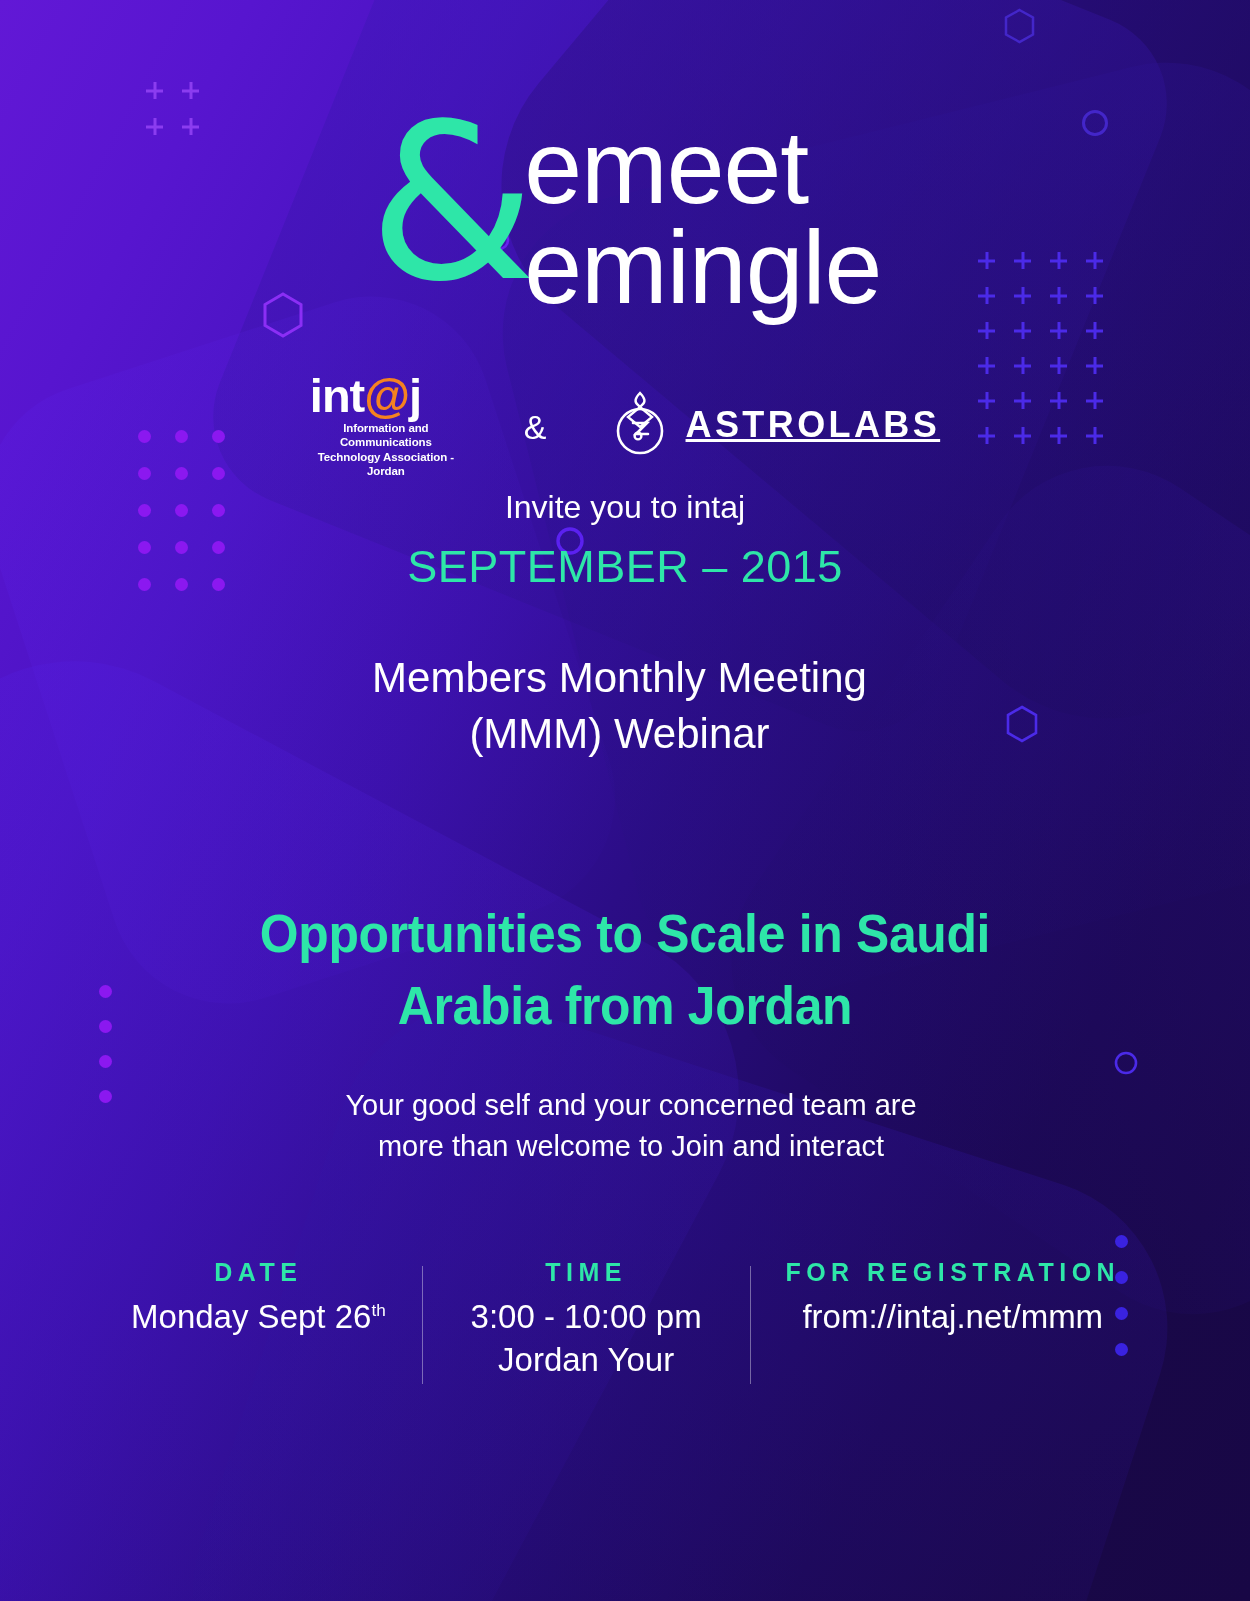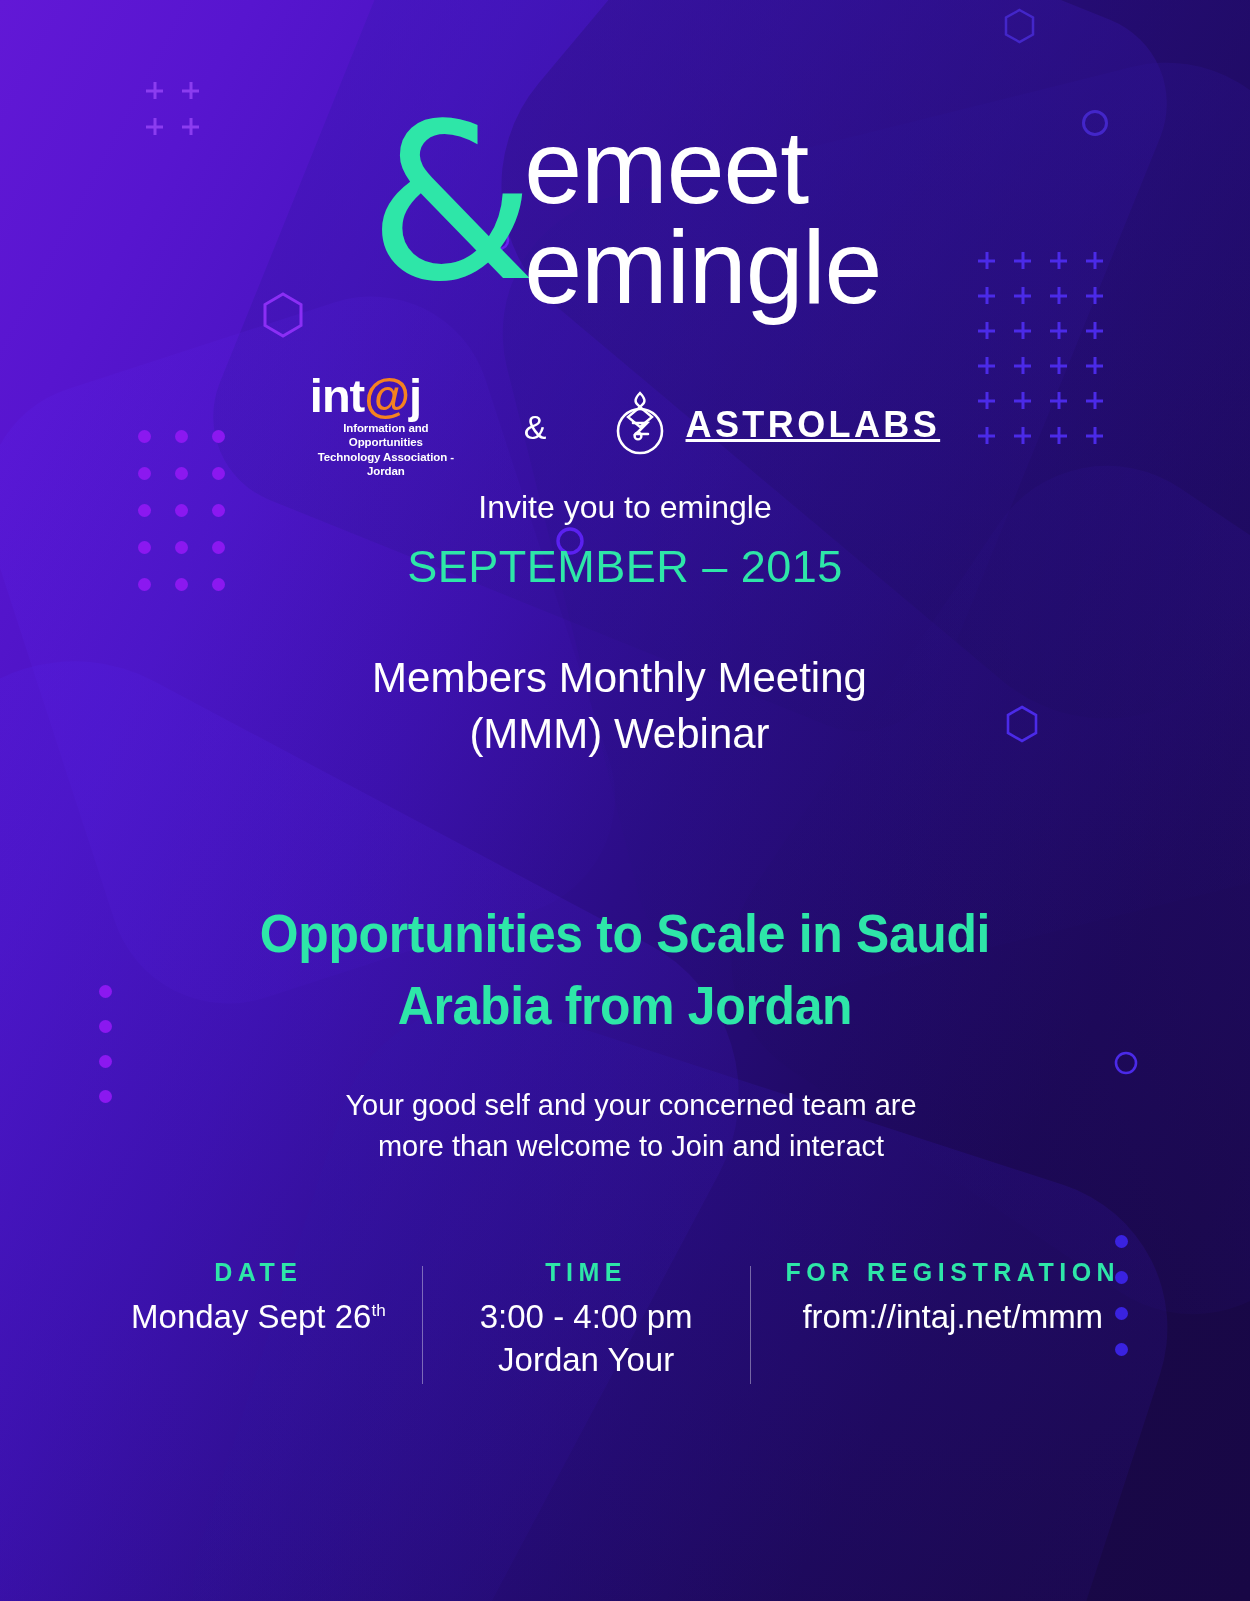--- a/index.html
+++ b/index.html
@@ -408,42 +408,42 @@
     </div>
 
     <div class="partners">
       <div class="intaj">
         <div class="intaj-word">
           <span>int</span>
           <span class="at-glyph">@</span>
           <span>j</span>
         </div>
         <div class="intaj-tag">
-          <div>Information and Opportunities</div>
+          <div>Information and Communications</div>
           <div>Technology Association - Jordan</div>
         </div>
       </div>
 
       <span class="amp-small">&amp;</span>
 
       <div class="astro">
         <span>
           <svg width="62" height="68" viewBox="0 0 62 68">
             <circle cx="31" cy="42" r="22" fill="none" stroke="#ffffff" stroke-width="2.6"></circle>
             <path d="M31 4 c5 5 6 9 2 12 l-2 2 -2-2 c-4-3 -3-7 2-12 z" fill="none" stroke="#ffffff" stroke-width="2.4"></path>
             <path d="M31 18 l12 10 -12 10 -12-10 z" fill="none" stroke="#ffffff" stroke-width="2.4"></path>
             <path d="M24 34 h14 l-11 11 h12" fill="none" stroke="#ffffff" stroke-width="2.6" stroke-linecap="round"></path>
             <circle cx="29" cy="47" r="3.4" fill="none" stroke="#ffffff" stroke-width="2.4"></circle>
           </svg>
         </span>
         <span class="astro-name">ASTROLABS</span>
       </div>
     </div>
 
-    <div class="invite">Invite you to emingle</div>
+    <div class="invite">Invite you to intaj</div>
     <div class="month">SEPTEMBER – 2015</div>
 
     <div class="mmm">
       <div>Members Monthly Meeting</div>
       <div>(MMM) Webinar</div>
     </div>
 
 
     <div class="headline">
       <div>Opportunities to Scale in Saudi</div>
@@ -461,21 +461,21 @@
         <div class="detail-value">
           <span>Monday Sept 26</span><sup>th</sup>
         </div>
       </div>
 
       <div class="divider"></div>
 
       <div class="detail-col">
         <div class="detail-label">TIME</div>
         <div class="detail-value">
-          <div>3:00 - 4:00 pm</div>
+          <div>3:00 - 10:00 pm</div>
           <div>Jordan Your</div>
         </div>
       </div>
 
       <div class="divider"></div>
 
       <div class="detail-col wide">
         <div class="detail-label">FOR REGISTRATION</div>
         <div class="detail-value">from://intaj.net/mmm</div>
       </div>

